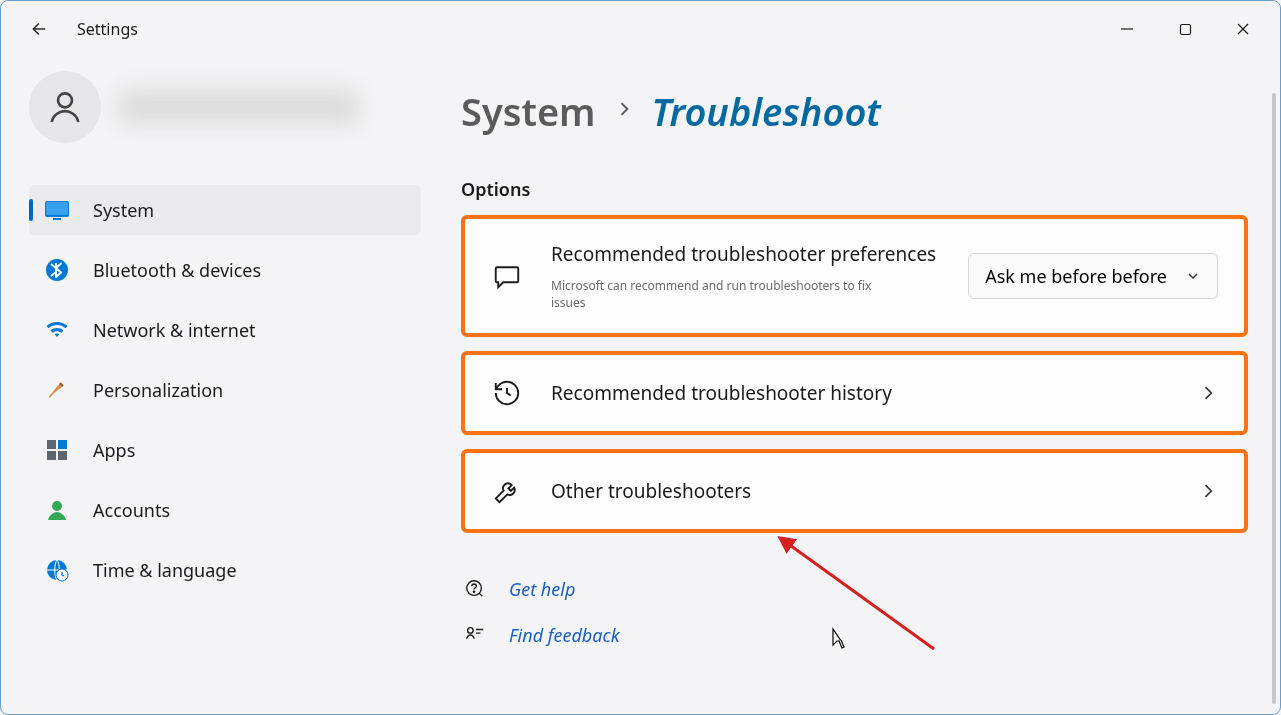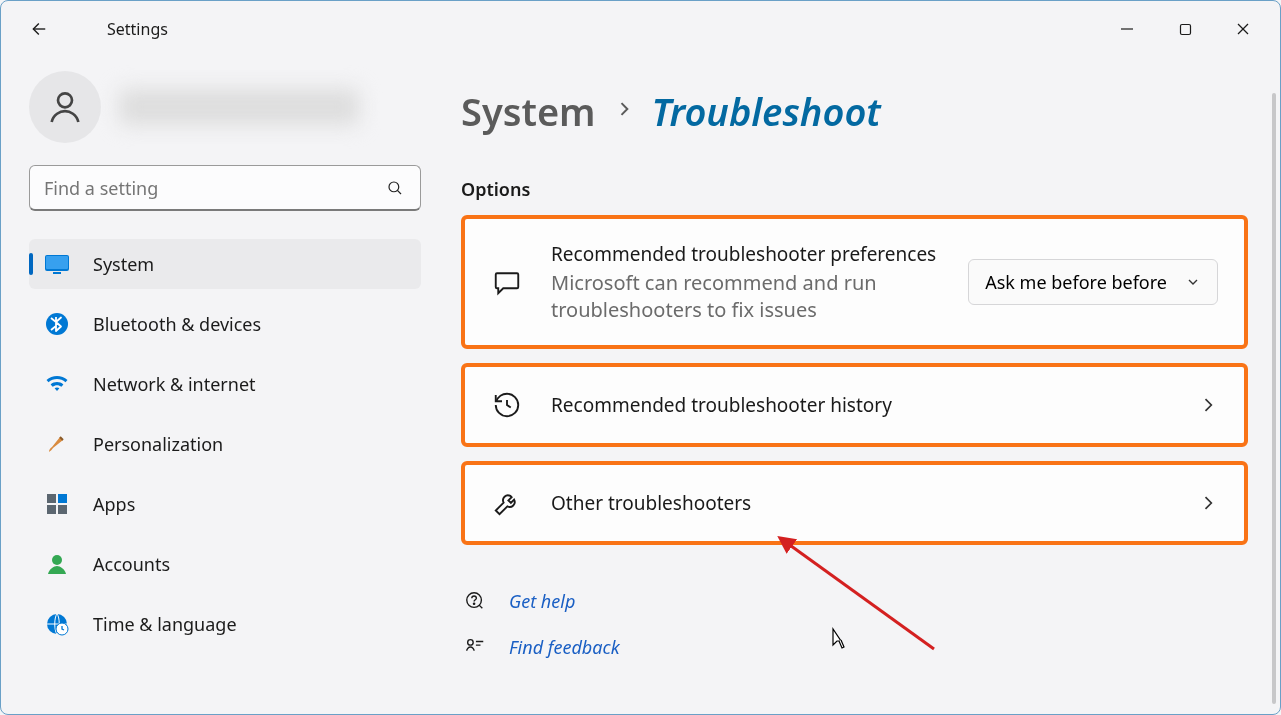--- a/index.html
+++ b/index.html
@@ -3,21 +3,21 @@
 <meta charset="utf-8">
 <style>
   * { box-sizing: border-box; margin: 0; padding: 0; font-family: "Segoe UI", "Segoe UI Variable", system-ui, sans-serif; }
   html, body { width: 1281px; height: 715px; overflow: hidden; background: #f3f4f6; }
   .window {
     width: 1281px; height: 715px; position: relative;
     background: #f4f4f6; border: 1px solid #6aa0c7; border-radius: 8px;
   }
   
   .titlebar {
-    display: flex; align-items: center; height: 56px; padding: 0 8px 0 18px; gap: 30px;
+    display: flex; align-items: center; height: 56px; padding: 0 8px 0 18px;
   }
   .titlebar .back {
     width: 36px; height: 36px; display:flex; align-items:center; justify-content:center;
     border-radius:4px; cursor:pointer;
   }
   .titlebar .title { margin-left: 22px; font-size: 16px; color:#1b1b1b; }
   .win-controls { margin-left:auto; display:flex; gap: 0; }
   .win-controls .ctrl {
     width: 58px; height: 40px; display:flex; align-items:center; justify-content:center;
     cursor:pointer;
@@ -59,21 +59,21 @@
   .breadcrumb .sep svg { width:20px; height:20px; }
   .breadcrumb .current { font-size:38px; font-weight:600; color:#0369a1;font-style:italic; }
   .section-title { margin-top: 40px; font-size:18px; font-weight:600; color:#1a1a1a; }
   .card {
     margin-top: 14px; background:#fdfdfd; border:4px solid #f97316; border-radius:6px;
     padding: 22px 26px; display:flex; align-items:center; gap: 28px; cursor:pointer;
   }
   .card .card-ico { width:32px; height:32px; display:flex; align-items:center; justify-content:center; flex-shrink:0; }
   .card .card-body { flex:1; }
   .card .card-title { font-size:19px; color:#1a1a1a; }
-  .card .card-sub { font-size:20px; color:#6b6b6b; margin-top:2px; max-width: 340px; }
+  .card .card-sub { font-size:12px; color:#6b6b6b; margin-top:10px; max-width: 340px; }
   .card .chev { width:20px; height:20px; }
   .dropdown {
     height:46px; border:1px solid #d6d6d8; border-radius:6px; background:#fafafa;
     display:flex; align-items:center; padding:0 16px; gap:18px; font-size:18px; cursor:pointer;
   }
   .links { margin: 44px 0 0 2px; }
   .link-row { display:flex; align-items:center; gap: 22px; margin-bottom: 22px; cursor:pointer; }
   .link-row .link-ico { width:24px; height:24px; display:flex; align-items:center; justify-content:center; }
   .link-row .link-text { font-size:18px; color:#1a5fc4;font-style:italic; }
   
@@ -127,29 +127,20 @@
       <div class="profile">
         <div class="avatar">
           <svg viewBox="0 0 24 24" fill="none" stroke="#444" stroke-width="1.6">
               <circle cx="12" cy="8" r="4.2"></circle>
               <path d="M4 21c1-4.5 5-6.5 8-6.5s7 2 8 6.5"></path>
             </svg>
         </div>
         <div class="profile-name"></div>
       </div>
 
-      <div class="search">
-        <input type="text" placeholder="Find a setting" style="">
-        <span class="search-ico">
-          <svg width="18" height="18" viewBox="0 0 24 24" fill="none" stroke="#222" stroke-width="1.6">
-              <circle cx="10.5" cy="10.5" r="6.5"></circle>
-              <line x1="20" y1="20" x2="15.2" y2="15.2"></line>
-            </svg>
-        </span>
-      </div>
 
       <div class="nav">
         <div class="nav-item active">
           <span class="ico">
             <svg width="26" height="22" viewBox="0 0 26 22">
                 <rect x="1" y="2" width="24" height="16" rx="2" fill="#0078d4"></rect>
                 <rect x="2" y="3" width="22" height="13" rx="1" fill="#37a0ef"></rect>
                 <rect x="9" y="19" width="8" height="2" fill="#0078d4"></rect>
               </svg>
           </span>

